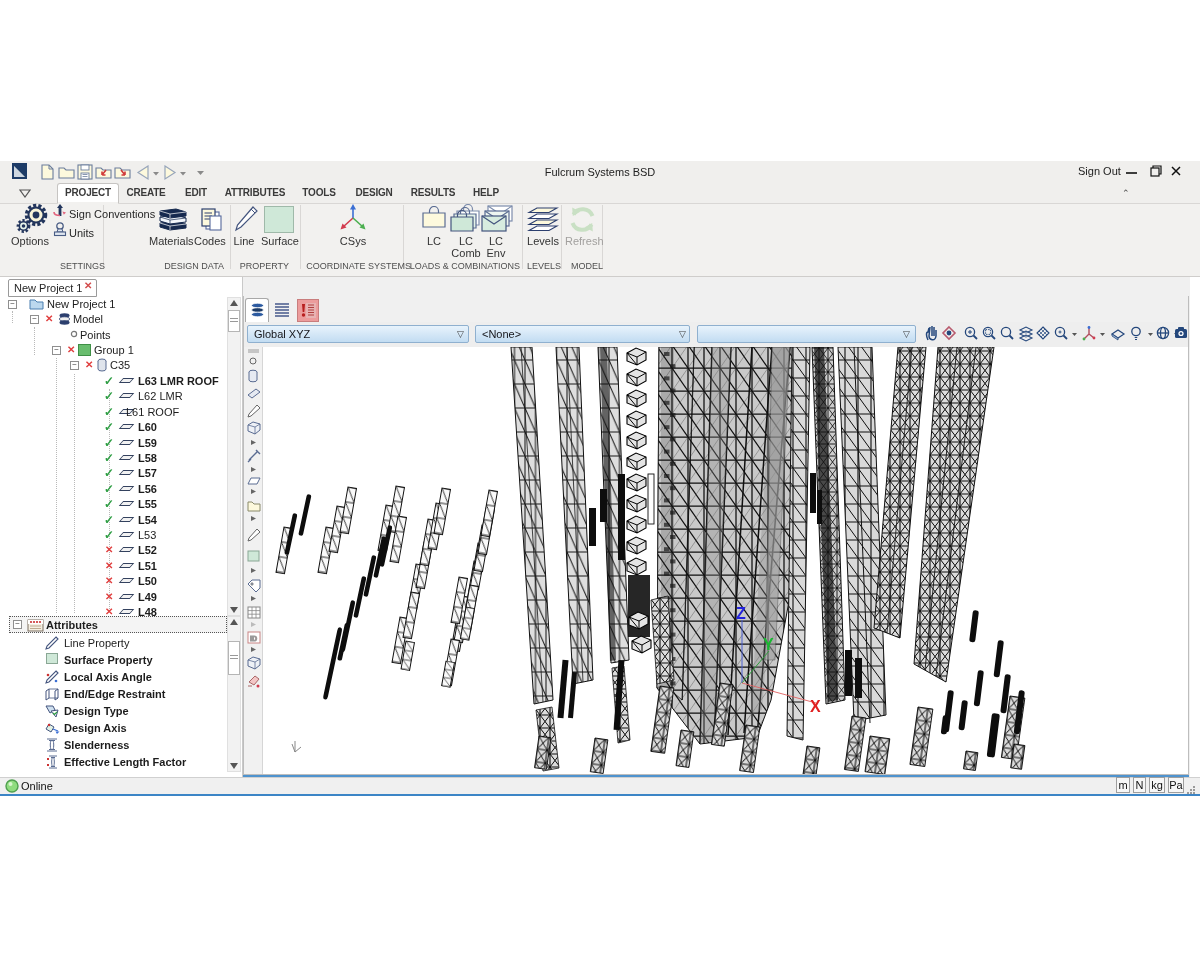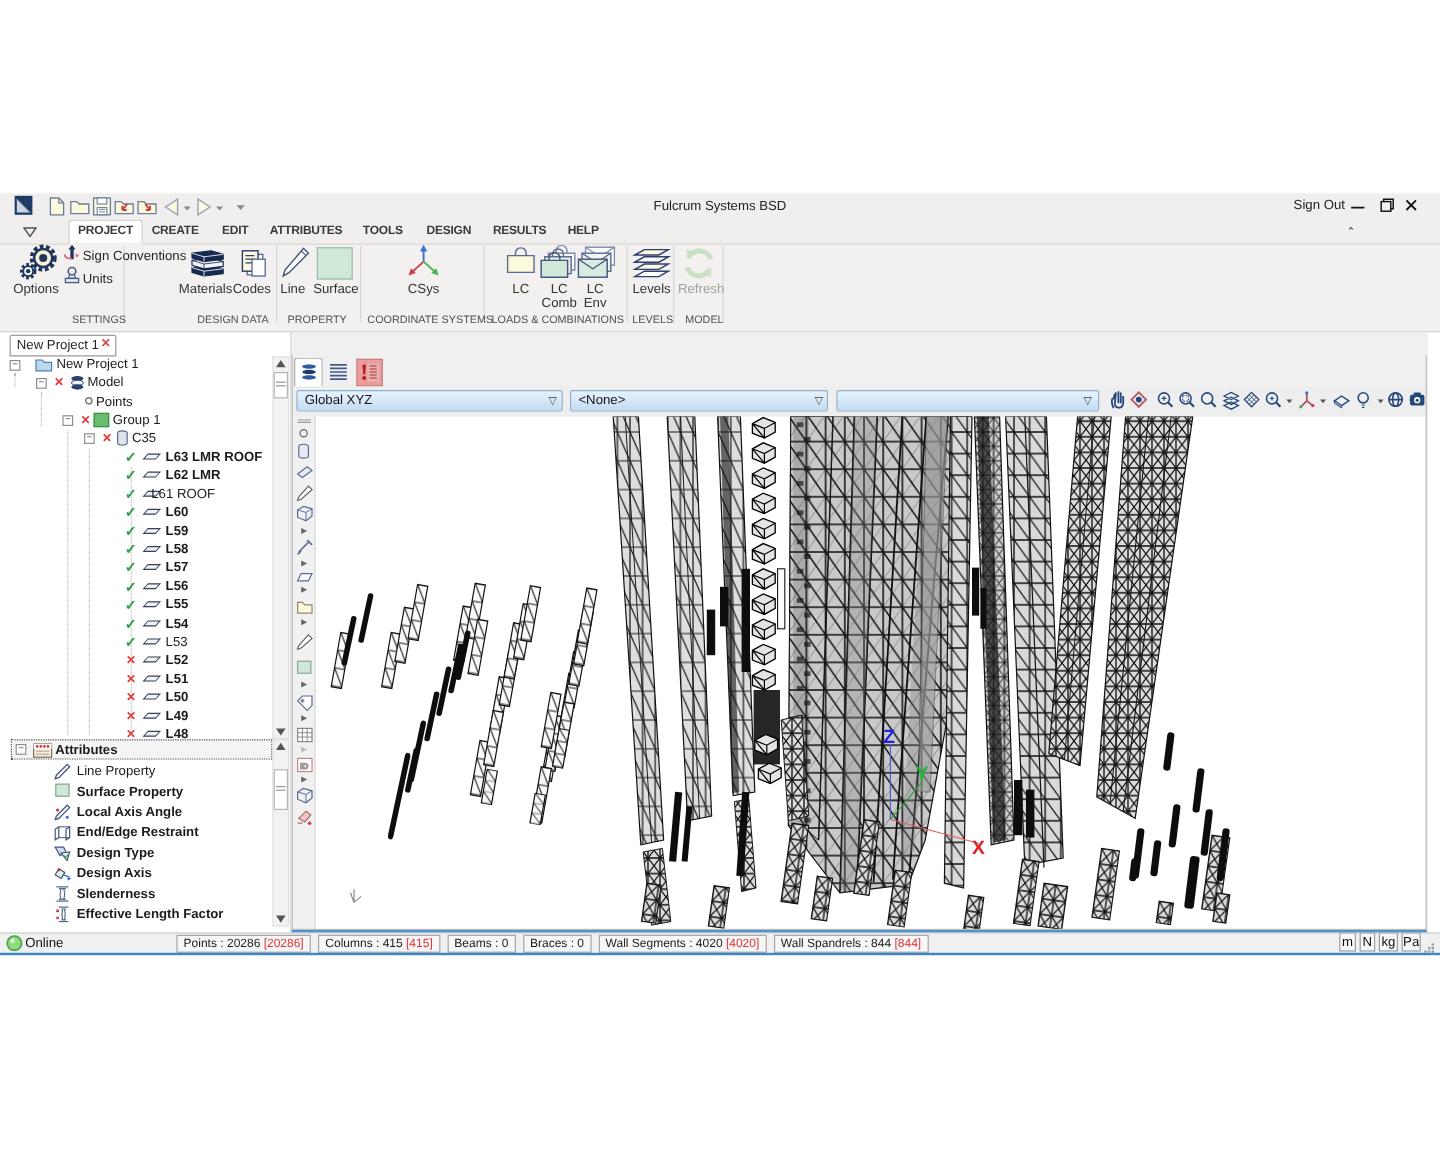--- a/index.html
+++ b/index.html
@@ -232,21 +232,21 @@
 <svg class="abs" style="left:97px;top:358px" width="10" height="14">
       <ellipse cx="5" cy="3" rx="4" ry="2" fill="#dfe4ec" stroke="#5a6c92" stroke-width="1"></ellipse>
       <path d="M1 3 V11 a4 2 0 0 0 8 0 V3" fill="#dfe4ec" stroke="#5a6c92" stroke-width="1"></path>
     </svg>
 <div class="trt" style="left:110px;top:359px">C35</div>
 <div class="chk" style="left:104px;top:374px">✓</div>
 <div class="par" style="left:121px;top:378px"></div>
 <div class="trt" style="left:138px;top:375px;font-weight:700">L63 LMR ROOF</div>
 <div class="chk" style="left:104px;top:389px">✓</div>
 <div class="par" style="left:121px;top:393px"></div>
-<div class="trt" style="left:138px;top:390px;font-weight:700">L62 LMR</div>
+<div class="trt" style="left:138px;top:390px;font-weight:400">L62 LMR</div>
 <div class="chk" style="left:104px;top:405px">✓</div>
 <div class="par" style="left:121px;top:409px"></div>
 <div class="trt" style="left:126px;top:406px;font-weight:400">L61 ROOF</div>
 <div class="chk" style="left:104px;top:420px">✓</div>
 <div class="par" style="left:121px;top:424px"></div>
 <div class="trt" style="left:138px;top:421px;font-weight:700">L60</div>
 <div class="chk" style="left:104px;top:436px">✓</div>
 <div class="par" style="left:121px;top:440px"></div>
 <div class="trt" style="left:138px;top:437px;font-weight:700">L59</div>
 <div class="chk" style="left:104px;top:451px">✓</div>
@@ -354,28 +354,20 @@
     </svg>
 <div class="abs" style="left:228px;top:641px;width:12px;height:34px;background:#fff;border:1px solid #b5b5b5"></div>
 <div class="abs" style="left:230px;top:655px;width:8px;height:1px;background:#999"></div>
 <div class="abs" style="left:230px;top:658px;width:8px;height:1px;background:#999"></div>
 <div class="abs" style="left:0;top:777px;width:1200px;height:17px;background:#f0f0f0;border-top:1px solid #d0d0d0"></div>
 <svg class="abs" style="left:5px;top:779px" width="14" height="14">
       <circle cx="7" cy="7" r="6" fill="#8fdc7f" stroke="#4f9f4f" stroke-width="1.4"></circle>
       <circle cx="5.5" cy="5" r="2" fill="#d8f5cf"></circle>
     </svg>
 <div class="abs t11" style="left:21px;top:780px;color:#111">Online</div>
-<div class="abs" style="left:147px;top:779px;display:flex;gap:6px">
-      <div class="sbx">Points : 20286 <span style="color:#e03434">[20286]</span></div>
-      <div class="sbx">Columns : 415 <span style="color:#e03434">[415]</span></div>
-      <div class="sbx">Beams : 0</div>
-      <div class="sbx">Braces : 0</div>
-      <div class="sbx">Wall Segments : 4020 <span style="color:#e03434">[4020]</span></div>
-      <div class="sbx">Wall Spandrels : 844 <span style="color:#e03434">[844]</span></div>
-    </div>
 <div class="ubx" style="left:1116px;width:14px">m</div>
 <div class="ubx" style="left:1133px;width:13px">N</div>
 <div class="ubx" style="left:1149px;width:16px">kg</div>
 <div class="ubx" style="left:1168px;width:16px">Pa</div>
 <svg class="abs" style="left:1186px;top:786px" width="10" height="8">
       <g fill="#9a9a9a">
         <rect x="7" y="0" width="2" height="2"></rect>
         <rect x="7" y="3" width="2" height="2"></rect>
         <rect x="7" y="6" width="2" height="2"></rect>
         <rect x="4" y="3" width="2" height="2"></rect>

